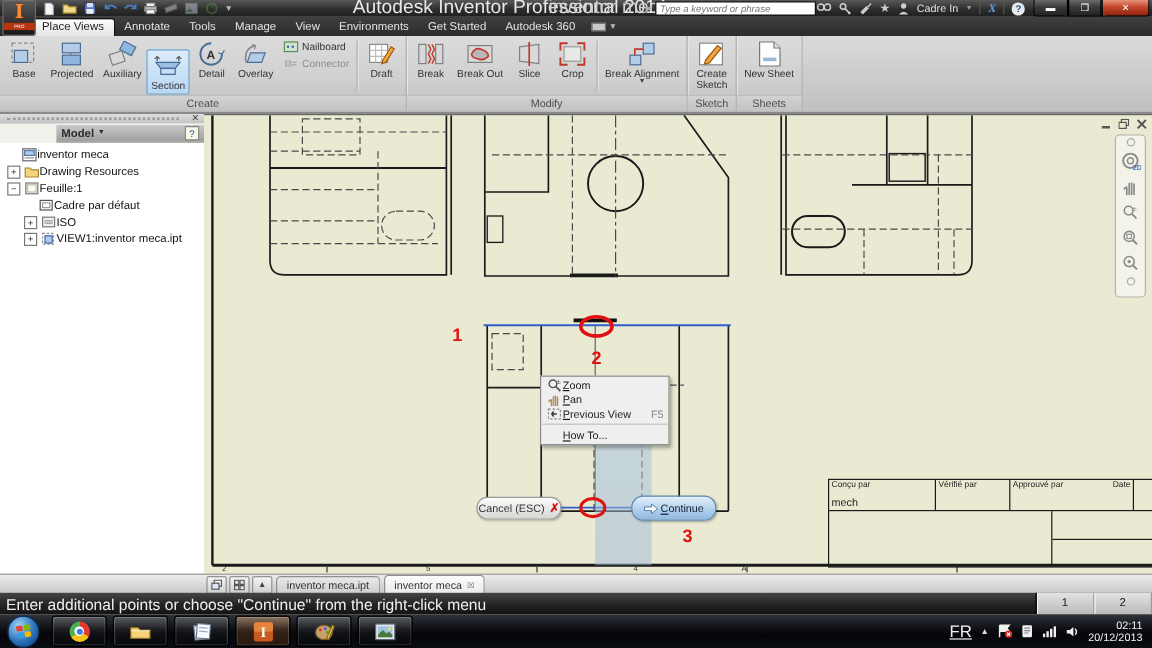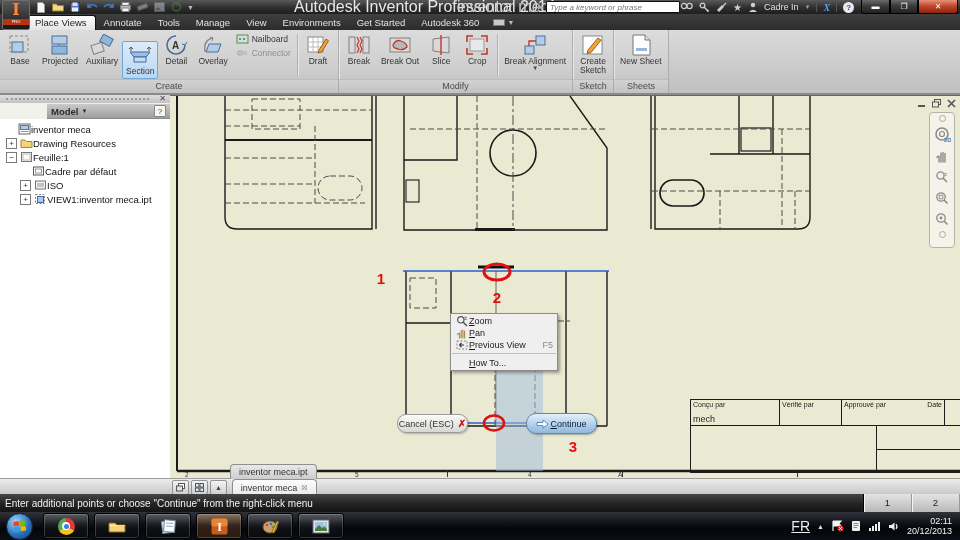--- a/index.html
+++ b/index.html
@@ -138,21 +138,21 @@
     border-radius:2px;display:flex;align-items:center;justify-content:center;font-size:7px;color:#444;}
   .dtab{height:14px;margin-left:3px;padding:0 8px;display:flex;align-items:center;gap:4px;
     font-size:9px;color:#333;border:1px solid #8f8f8f;border-bottom:none;border-radius:4px 4px 0 0;
     background:linear-gradient(#e9e9e9,#cdcdcd);}
   .dtab.active{background:linear-gradient(#fcfcfc,#e9e9e9);height:15px;}
   .dtab .close{font-size:7px;color:#777;}
 
   
   .statusbar{left:0;top:494px;width:960px;height:18px;background:linear-gradient(#454545,#232323 55%,#141414);
     display:flex;align-items:center;}
-  .st-msg{padding-left:5px;font-size:10px;color:#f0f0f0;}
+  .st-msg{padding-left:5px;font-size:13px;color:#f0f0f0;}
   .st-right{margin-left:auto;height:18px;width:96px;background:linear-gradient(#e3e3e3,#b9b9b9);
     display:flex;border-left:1px solid #000;}
   .st-cell{width:47px;text-align:center;line-height:18px;font-size:9.5px;color:#222;
     border-right:1px solid #9a9a9a;box-shadow:inset 1px 0 0 #f5f5f5;}
 
   
   .taskbar{left:0;top:512px;width:960px;height:28px;
     background:linear-gradient(#30343a,#101217 40%,#05060a 60%,#0b0e14);display:flex;align-items:center;}
   .orb{width:25px;height:25px;margin-left:6px;border-radius:50%;
     background:radial-gradient(circle at 35% 30%,#9fd4f7,#2b71b8 55%,#0b3a74);
@@ -810,21 +810,21 @@
       <div class="dt-btn">
           <svg width="9" height="9">
             <rect x="0.5" y="0.5" width="3.5" height="3.5" fill="#dce6f5" stroke="#555"></rect>
             <rect x="5" y="0.5" width="3.5" height="3.5" fill="#dce6f5" stroke="#555"></rect>
             <rect x="0.5" y="5" width="3.5" height="3.5" fill="#dce6f5" stroke="#555"></rect>
             <rect x="5" y="5" width="3.5" height="3.5" fill="#dce6f5" stroke="#555"></rect>
           </svg>
         </div>
       <div class="dt-btn">▲</div>
     </div>
-    <div id="dtabs" style="display:flex;align-items:flex-end;flex-direction:column;">
+    <div id="dtabs" style="display:flex;align-items:flex-end;">
         <div class="dtab">
           <span>inventor meca.ipt</span>
         </div>
         <div class="dtab active">
           <span>inventor meca</span>
           <span class="close">☒</span>
         </div>
       </div>
   </div>
 

